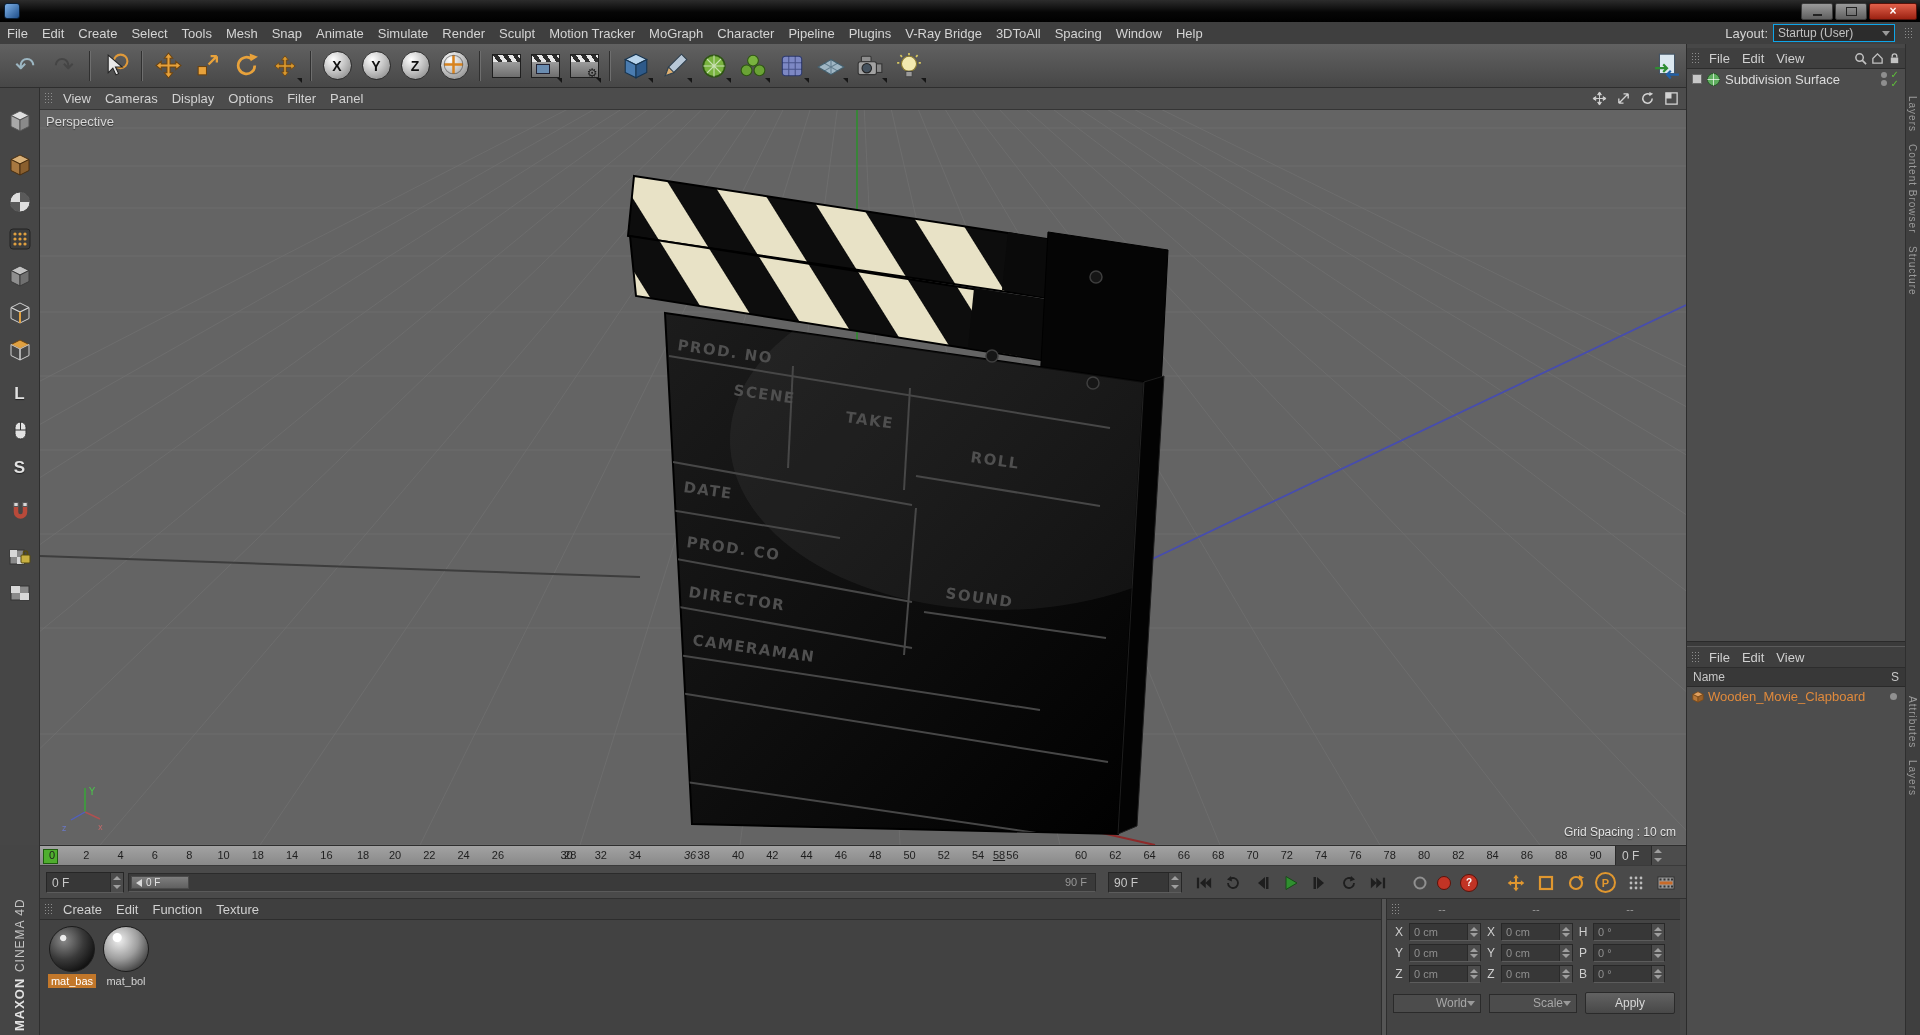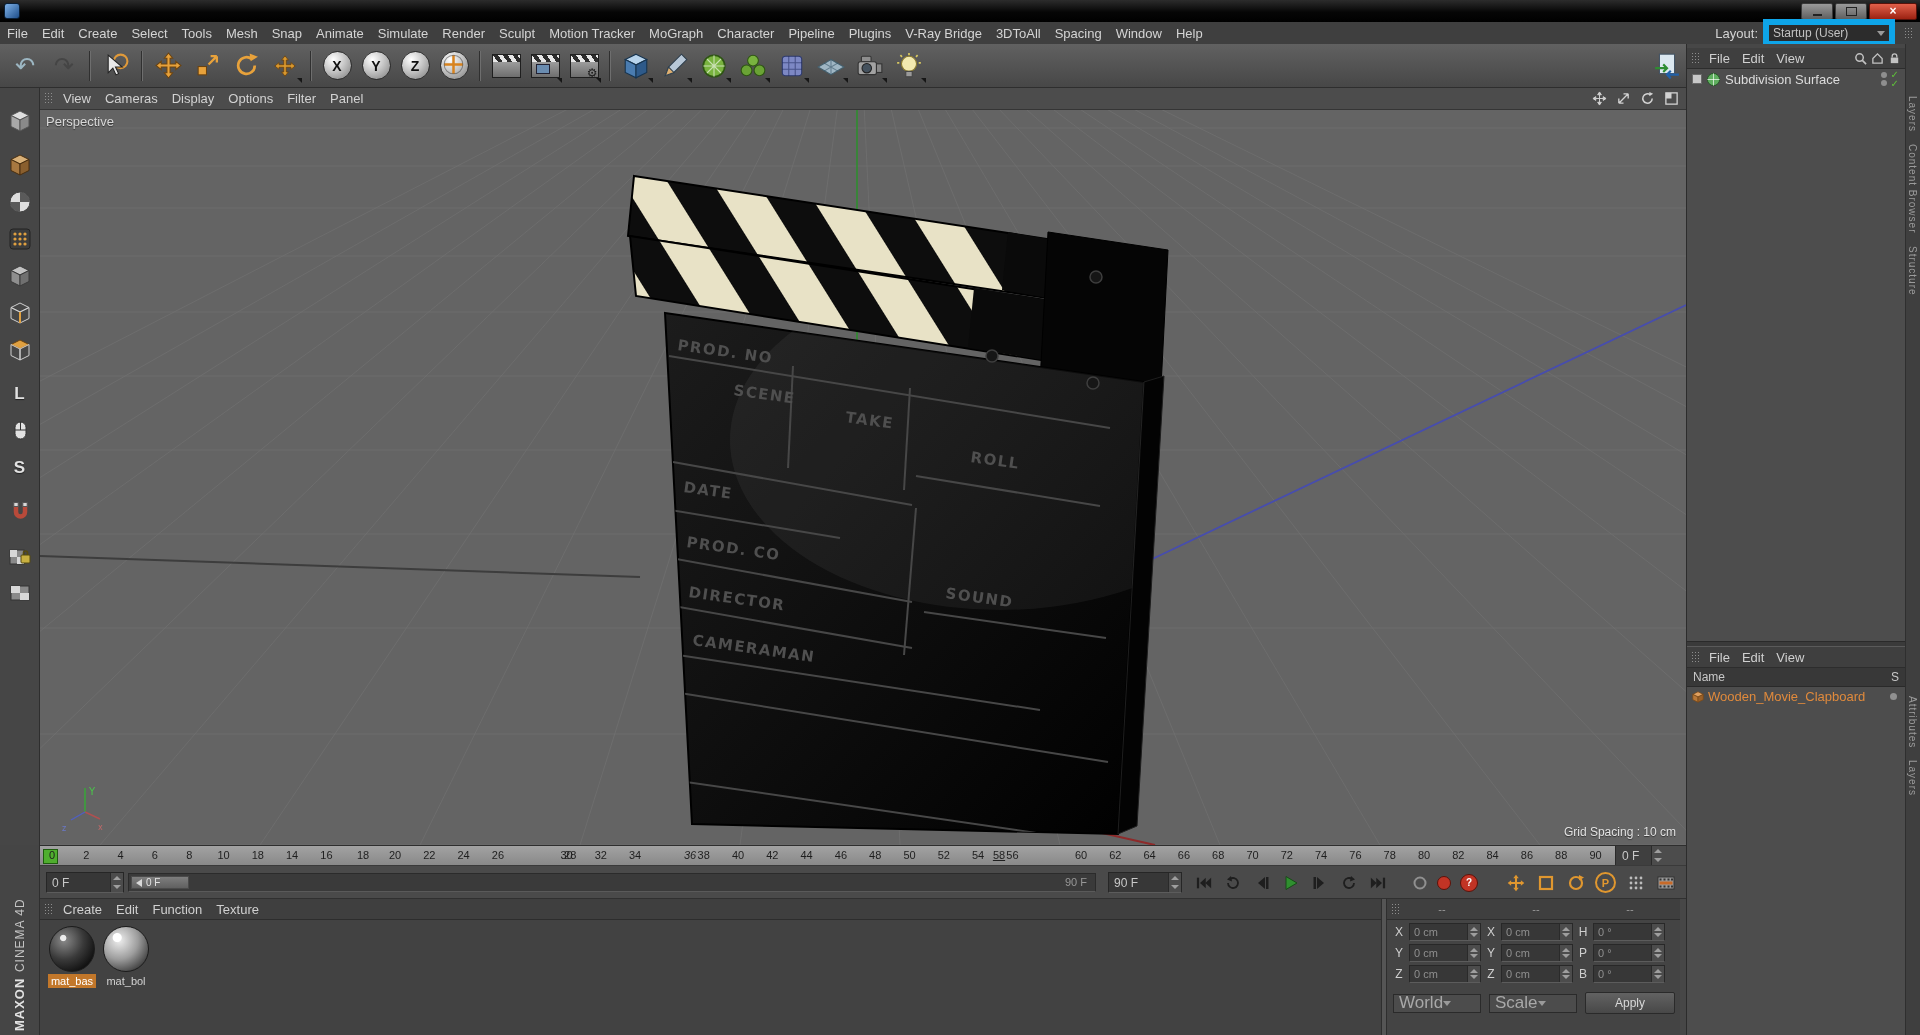--- a/index.html
+++ b/index.html
@@ -21,21 +21,21 @@
   .winb.close{width:46px;background:linear-gradient(#e2604a,#9c2212);color:#fff;font-size:12px;font-weight:bold;border-color:#58120a;}
   .min-glyph{width:9px;height:2px;background:#222;margin-top:7px;}
   .max-glyph{width:9px;height:7px;border:1px solid #222;}
 
   
   #menubar{position:absolute;left:0;top:22px;width:1920px;height:22px;background:#3f3f3f;
     border-bottom:1px solid #2a2a2a;display:flex;align-items:center;color:#d4d4d4;}
   #menubar-items{display:flex;height:100%;}
   .menu-item{padding:0 7px;display:flex;align-items:center;height:100%;white-space:nowrap;}
   .layout-area{margin-left:auto;display:flex;align-items:center;gap:5px;margin-right:4px;}
-  .layout-select{width:112px;height:16px;background:#2c2c2c;border:6px solid #0ea5e9;
+  .layout-select{width:112px;height:16px;background:#2c2c2c;border:1px solid #0ea5e9;
     display:flex;align-items:center;color:#c2c2c2;font-size:12px;padding:0 4px;justify-content:space-between;}
   .caret-down{width:0;height:0;border-left:4px solid transparent;border-right:4px solid transparent;border-top:5px solid #9a9a9a;}
   .handle{width:8px;height:13px;background:radial-gradient(#8e8e8e 32%,transparent 36%);background-size:3px 3px;margin:0 4px;flex:none;}
 
   
   #toolbar{position:absolute;left:0;top:44px;width:1686px;height:44px;
     background:linear-gradient(#616161,#474747);border-bottom:1px solid #2e2e2e;
     display:flex;align-items:center;padding-left:6px;box-sizing:border-box;gap:1px;}
   .tbtn{width:38px;height:38px;display:flex;align-items:center;justify-content:center;position:relative;flex:none;}
   .tbtn svg{display:block;}
@@ -132,21 +132,21 @@
   #coords{position:absolute;left:1387px;top:899px;width:293px;height:136px;background:#444;}
   #coord-headers{position:relative;height:20px;background:#3f3f3f;border-bottom:1px solid #2d2d2d;display:flex;align-items:center;}
   .coord-dash{position:absolute;transform:translateX(-50%);color:#9a9a9a;font-size:11px;}
   .coord-row{display:flex;align-items:center;margin:3px 0 0 6px;gap:4px;}
   .coord-label{width:12px;text-align:center;color:#cfcfcf;font-size:12px;flex:none;}
   .coord-field{width:72px;height:18px;background:#373737;border:1px solid #282828;border-bottom-color:#5c5c5c;
     display:flex;align-items:center;box-sizing:border-box;flex:none;}
   .coord-value{flex:1;color:#8f8f8f;font-size:11px;padding-left:4px;white-space:nowrap;}
   #coord-bottom{display:flex;gap:8px;margin:9px 0 0 6px;align-items:center;}
   .coord-drop{width:88px;height:19px;background:#4c4c4c;border:1px solid #2a2a2a;display:flex;align-items:center;
-    justify-content:flex-start;padding:0 5px;color:#a8a8a8;font-size:17px;box-sizing:border-box;}
+    justify-content:flex-end;padding:0 5px;color:#a8a8a8;font-size:12px;box-sizing:border-box;}
   #apply-btn{width:88px;height:20px;background:linear-gradient(#626262,#484848);border:1px solid #2a2a2a;border-radius:2px;
     color:#d8d8d8;font-size:12px;display:flex;align-items:center;justify-content:center;}
 
   
   #right-panel{position:absolute;left:1686px;top:44px;width:219px;height:991px;background:#474747;border-left:1px solid #2c2c2c;box-sizing:border-box;}
   .rp-menu{height:20px;background:#3f3f3f;border-bottom:1px solid #2d2d2d;display:flex;align-items:center;color:#d0d0d0;}
   .rp-menu .menu-item{padding:0 6px;}
   .rp-icons{margin-left:auto;display:flex;gap:4px;margin-right:4px;align-items:center;}
   #om-tree{height:572px;background:#4d4d4d;overflow:hidden;}
   .om-row{height:20px;display:flex;align-items:center;gap:4px;padding-left:5px;color:#dcdcdc;font-size:13px;}

